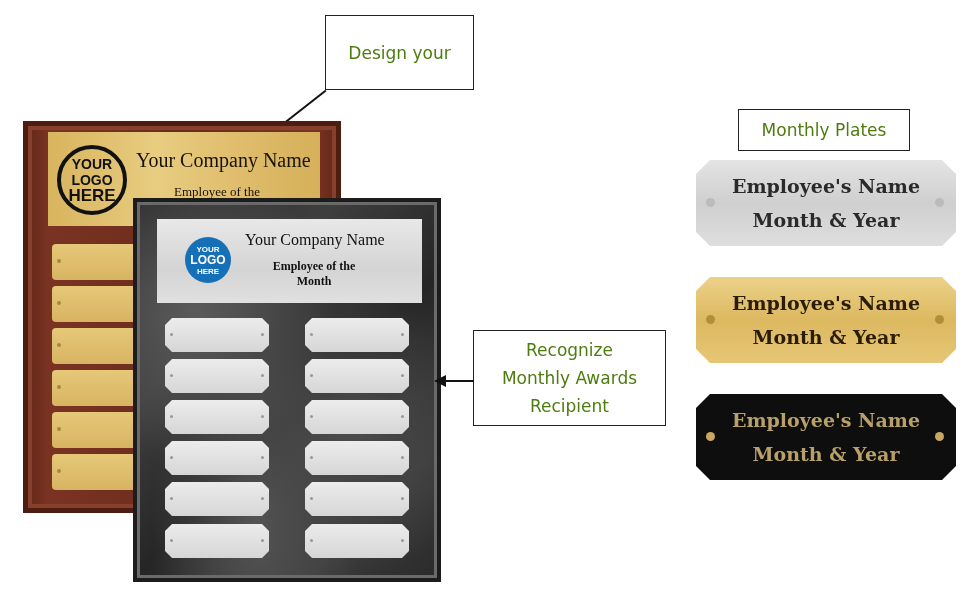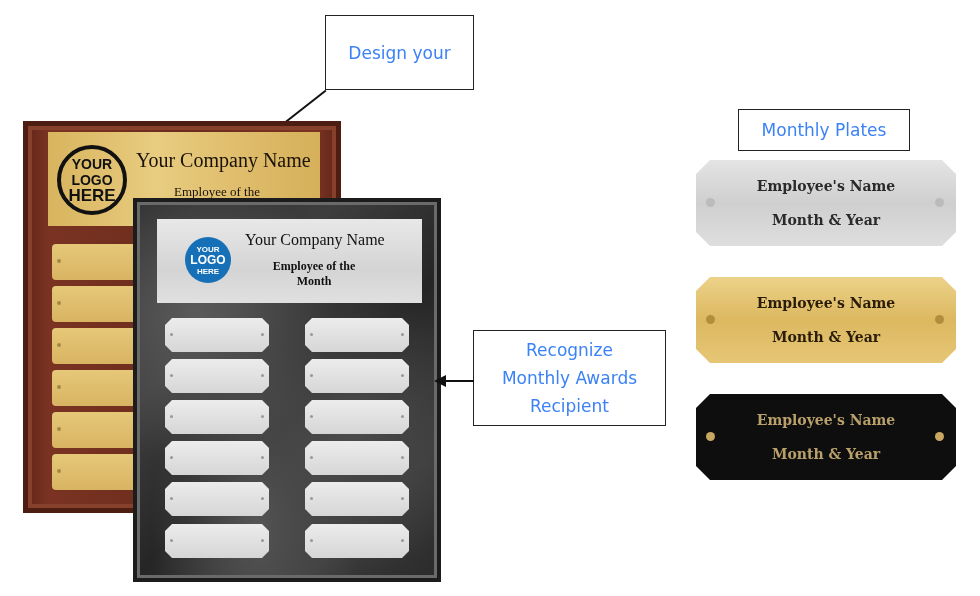--- a/index.html
+++ b/index.html
@@ -1,18 +1,18 @@
 <!DOCTYPE html>
 <html><head>
 <meta charset="utf-8">
 <style>
   html,body{margin:0;padding:0;background:#fff;}
   body{width:980px;height:596px;position:relative;overflow:hidden;font-family:"Liberation Sans",sans-serif;}
   .abs{position:absolute;}
-  .callout{position:absolute;border:1.5px solid #222;background:#fff;text-align:center;color:#3b82f6;font-family:"DejaVu Sans",sans-serif;font-size:17px;line-height:28px;box-sizing:border-box;display:flex;flex-direction:column;justify-content:center;}
+  .callout{position:absolute;border:1.5px solid #222;background:#fff;text-align:center;color:#4d7c0f;font-family:"DejaVu Sans",sans-serif;font-size:17px;line-height:28px;box-sizing:border-box;display:flex;flex-direction:column;justify-content:center;}
   
   .wood{position:absolute;left:23px;top:121px;width:318px;height:392px;background:linear-gradient(90deg,#5e2418,#7a3322 8%,#6b2c1c 50%,#7a3322 92%,#5e2418);box-shadow:inset 0 0 0 5px #4d1d12,inset 0 0 0 9px #86402c;}
   .gold-header{position:absolute;left:48px;top:132px;width:272px;height:94px;background:linear-gradient(90deg,#d8b45e,#e8cc80 40%,#dfbd6c 70%,#d6b05a);}
   .logo-ring{position:absolute;left:57px;top:145px;width:70px;height:70px;border:4px solid #111;border-radius:50%;box-sizing:border-box;display:flex;flex-direction:column;justify-content:center;align-items:center;font-weight:bold;color:#111;line-height:16px;}
   .gold-title{position:absolute;left:136px;top:149px;font-family:"Liberation Serif",serif;font-size:20px;color:#1a1208;}
   .gold-sub{position:absolute;left:174px;top:184px;font-family:"Liberation Serif",serif;font-size:13px;color:#1a1208;}
   .gold-row{position:absolute;left:52px;width:90px;height:36px;background:linear-gradient(180deg,#e5c878,#d8b462);border-radius:4px;}
   .gold-row:before{content:"";position:absolute;left:5px;top:15px;width:4px;height:4px;border-radius:50%;background:#a28a46;}
   
   .marble{position:absolute;left:133px;top:198px;width:308px;height:384px;background:
@@ -22,21 +22,21 @@
     linear-gradient(135deg,#2c2c2c,#3e3e3e 30%,#262626 55%,#3a3a3a 80%,#2a2a2a);
     box-shadow:inset 0 0 0 4px #1c1c1c,inset 0 0 0 7px #6a6a6a;}
   .silver-header{position:absolute;left:157px;top:219px;width:265px;height:84px;background:linear-gradient(180deg,#e8e8e8,#d4d4d4 60%,#e0e0e0);}
   .blue-logo{position:absolute;left:185px;top:237px;width:46px;height:46px;border-radius:50%;background:#1670b8;color:#fff;display:flex;flex-direction:column;justify-content:center;align-items:center;font-weight:bold;line-height:11px;}
   .silver-title{position:absolute;left:245px;top:231px;font-family:"Liberation Serif",serif;font-size:16px;color:#111;}
   .silver-sub{position:absolute;left:266px;top:259px;width:96px;text-align:center;font-family:"Liberation Serif",serif;font-size:12px;font-weight:bold;line-height:15px;color:#111;}
   .srow{position:absolute;width:104px;height:34px;background:linear-gradient(180deg,#ececec,#d6d6d6);clip-path:polygon(7px 0,calc(100% - 7px) 0,100% 7px,100% calc(100% - 7px),calc(100% - 7px) 100%,7px 100%,0 calc(100% - 7px),0 7px);}
   .srow:before,.srow:after{content:"";position:absolute;top:15px;width:3px;height:3px;border-radius:50%;background:#999;}
   .srow:before{left:5px}.srow:after{right:5px}
   
-  .mplate{position:absolute;left:696px;width:260px;height:86px;clip-path:polygon(14px 0,calc(100% - 14px) 0,100% 14px,100% calc(100% - 14px),calc(100% - 14px) 100%,14px 100%,0 calc(100% - 14px),0 14px);display:flex;flex-direction:column;justify-content:center;align-items:center;font-family:"DejaVu Serif",serif;font-weight:bold;font-size:14px;line-height:34px;}
+  .mplate{position:absolute;left:696px;width:260px;height:86px;clip-path:polygon(14px 0,calc(100% - 14px) 0,100% 14px,100% calc(100% - 14px),calc(100% - 14px) 100%,14px 100%,0 calc(100% - 14px),0 14px);display:flex;flex-direction:column;justify-content:center;align-items:center;font-family:"DejaVu Serif",serif;font-weight:bold;font-size:19px;line-height:34px;}
   .screw{position:absolute;top:38px;width:9px;height:9px;border-radius:50%;}
   .arrow-line{position:absolute;background:#111;height:1.5px;transform-origin:0 50%;}
 </style>
 </head>
 <body>
 
 <div class="callout" style="left:325px;top:15px;width:149px;height:75px;">
   <div>Design your</div>
 </div>
 <div class="arrow-line" style="left:326px;top:90px;width:100px;transform:rotate(142deg);"></div>

